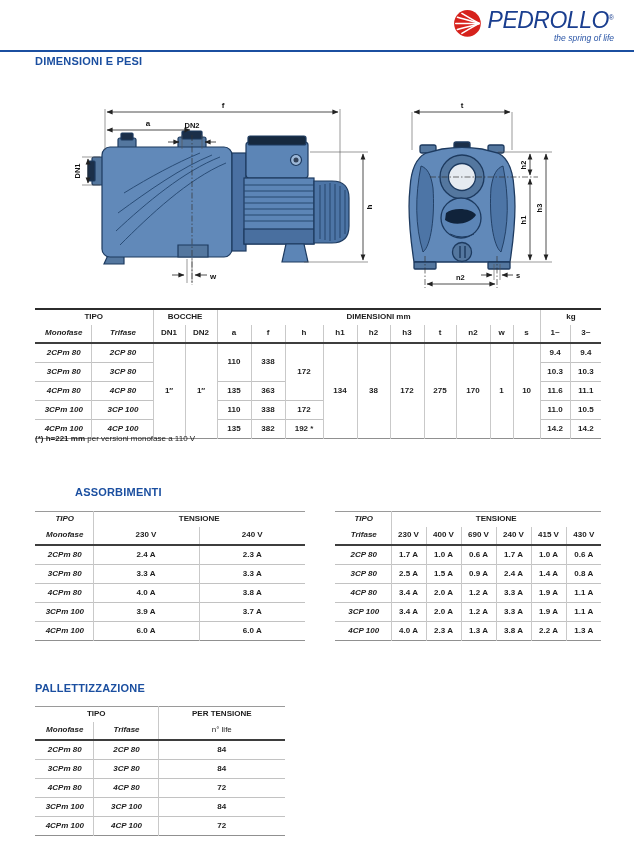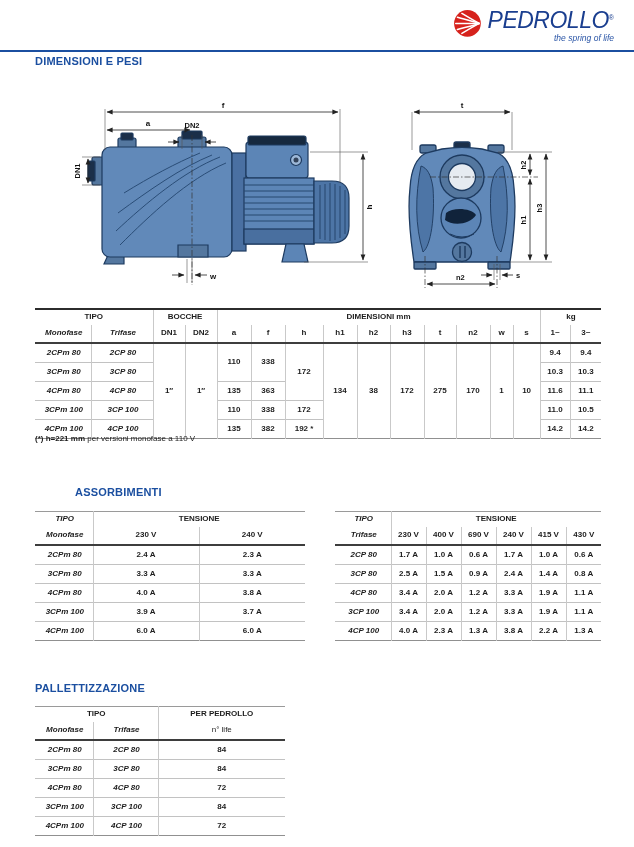--- a/index.html
+++ b/index.html
@@ -400,21 +400,21 @@
 
   <table class="tbl t-sub" style="left:35px;top:706px;width:250px;">
     <colgroup>
         <col style="width:58px">
         <col style="width:65px">
         <col style="width:127px">
       </colgroup>
     <thead>
       <tr class="grp">
         <th colspan="2">TIPO</th>
-        <th>PER PEDROLLO</th>
+        <th>PER TENSIONE</th>
       </tr>
       <tr class="sub">
         <th class="la">Monofase</th>
         <th class="la">Trifase</th>
         <th class="rg">n° life</th>
       </tr>
     </thead>
     <tbody>
       <tr>
         <td class="la">2CPm 80</td>

